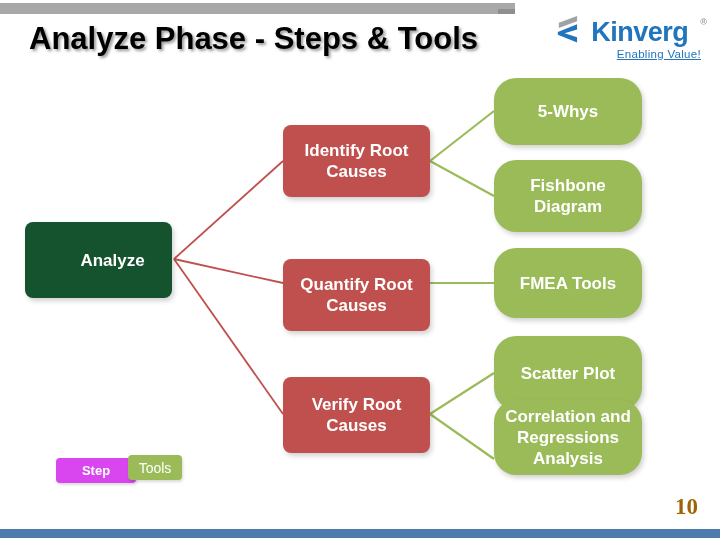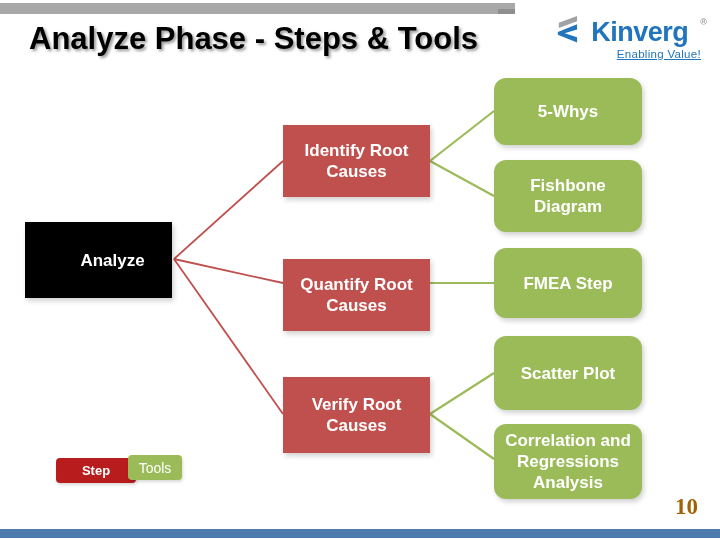--- a/index.html
+++ b/index.html
@@ -55,56 +55,56 @@
   .connectors {
     position: absolute; left: 0; top: 0;
     width: 720px; height: 540px;
     pointer-events: none;
   }
 
   
   .node {
     position: absolute;
     box-sizing: border-box;
-    border-radius: 0;
+    border-radius: 8px;
     color: #ffffff;
     font-weight: bold;
     font-size: 17px;
     line-height: 21px;
     display: flex; align-items: center; justify-content: center;
     text-align: center;
     padding: 4px 9px;
     box-shadow: 2px 3px 5px rgba(0,0,0,0.18);
   }
-  .node-root { background: #000000; padding-left: 37px; }
+  .node-root { background: #14532d; padding-left: 37px; }
   .node-step { background: #c0504d; }
-  .node-tool { background: #9bbb59; border-radius: 12px; }
+  .node-tool { background: #9bbb59; border-radius: 22px; }
 
   .pos-analyze   { left: 25px;  top: 222px; width: 147px; height: 76px; }
   .pos-identify  { left: 283px; top: 125px; width: 147px; height: 72px; }
   .pos-quantify  { left: 283px; top: 247px; width: 147px; height: 72px; margin-top: 12px; }
   .pos-verify    { left: 283px; top: 377px; width: 147px; height: 76px; }
   .pos-whys      { left: 494px; top: 78px;  width: 148px; height: 67px; }
   .pos-fishbone  { left: 494px; top: 160px; width: 148px; height: 72px; }
   .pos-fmea      { left: 494px; top: 248px; width: 148px; height: 70px; }
   .pos-scatter   { left: 494px; top: 336px; width: 148px; height: 74px; }
-  .pos-correl    { left: 494px; top: 424px; width: 148px; height: 75px; }
+  .pos-correl    { left: 494px; top: 400px; width: 148px; height: 75px; }
 
   
   .legend-box {
     position: absolute;
     box-sizing: border-box;
     border-radius: 4px;
     color: #ffffff;
     display: flex; align-items: center; justify-content: center;
     text-align: center;
     box-shadow: 1px 2px 3px rgba(0,0,0,0.15);
   }
   .legend-step  { left: 56px;  top: 458px; width: 80px; height: 25px;
-                  background: #b91c1c; font-size: 13px; font-weight: bold; }
+                  background: #d946ef; font-size: 13px; font-weight: bold; }
   .legend-tools { left: 128px; top: 455px; width: 54px; height: 25px;
                   background: #9bbb59; font-size: 14px; font-weight: normal; }
 
   
   .page-number {
     position: absolute; right: 22px; top: 494px;
     font-size: 23px; font-weight: bold; color: #a16207; font-family: Liberation Serif, serif;
   }
 
   
@@ -154,21 +154,21 @@
   </svg>
 
   <div class="node node-root pos-analyze">Analyze</div>
 
   <div class="node node-step pos-identify">Identify Root Causes</div>
   <div class="node node-step pos-quantify">Quantify Root Causes</div>
   <div class="node node-step pos-verify">Verify Root Causes</div>
 
   <div class="node node-tool pos-whys">5-Whys</div>
   <div class="node node-tool pos-fishbone">Fishbone Diagram</div>
-  <div class="node node-tool pos-fmea">FMEA Step</div>
+  <div class="node node-tool pos-fmea">FMEA Tools</div>
   <div class="node node-tool pos-scatter">Scatter Plot</div>
   <div class="node node-tool pos-correl">Correlation and Regressions Analysis</div>
 
   <div class="legend-box legend-step">Step</div>
   <div class="legend-box legend-tools">Tools</div>
 
   <div class="page-number">10</div>
 
   <div class="bottom-bar"></div>
 

